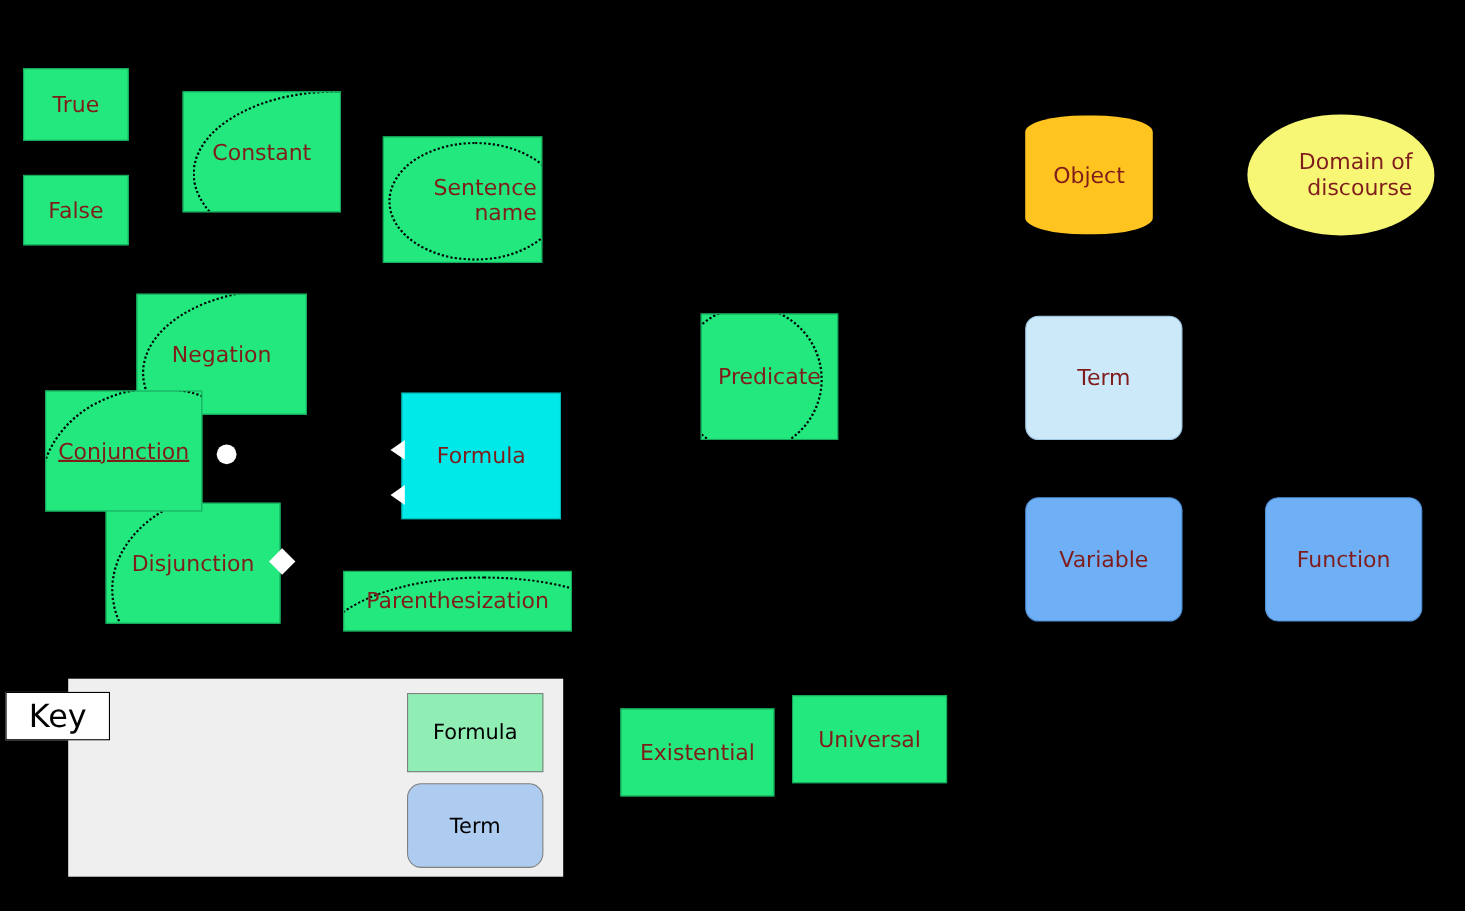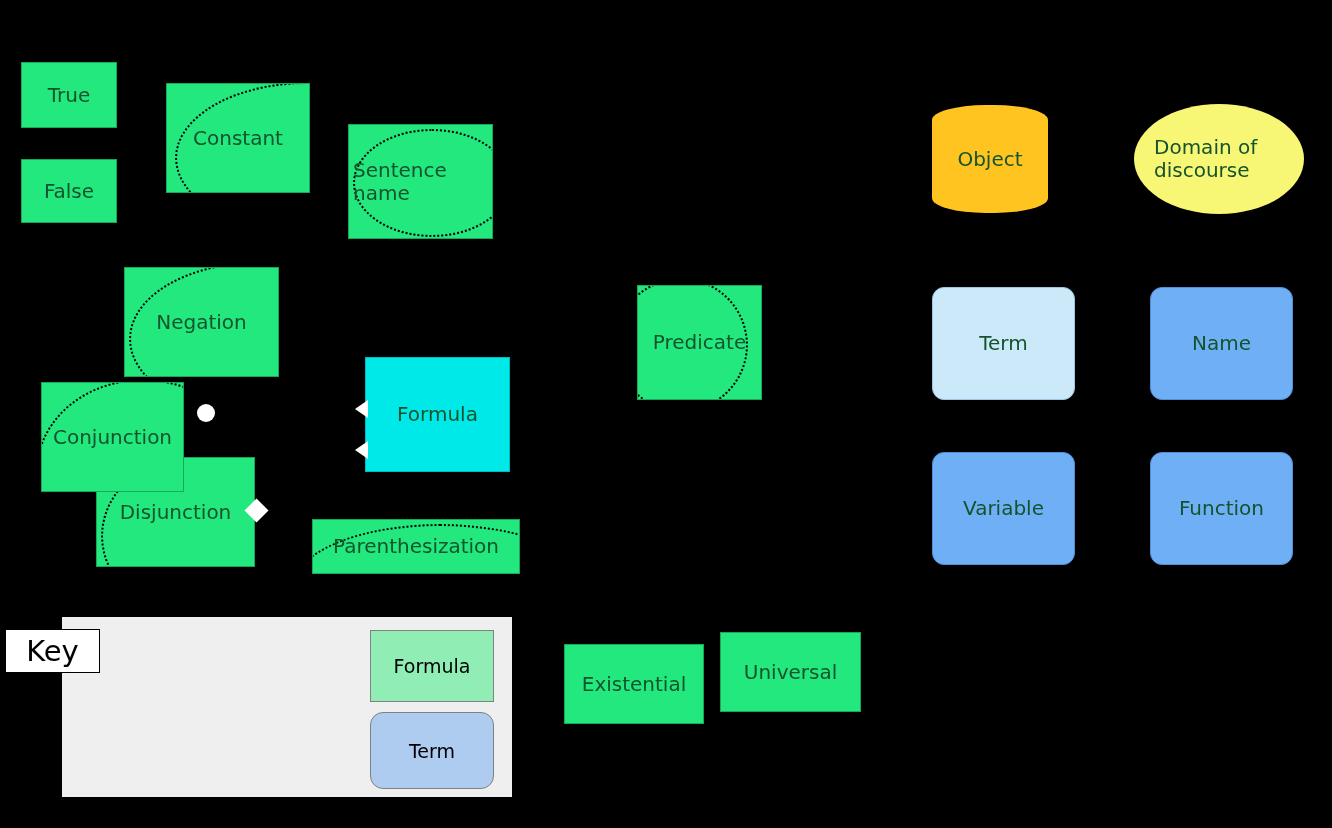--- a/index.html
+++ b/index.html
@@ -1,21 +1,21 @@
 <!DOCTYPE html>
 <html><head>
 <meta charset="utf-8">
 <style>
   html,body{margin:0;padding:0;background:#000;}
   body{width:1332px;height:828px;position:relative;overflow:hidden;
        font-family:"DejaVu Sans","Liberation Sans",sans-serif;}
   #canvas{position:absolute;inset:0;width:1332px;height:828px;background:#000;}
 
   .node{position:absolute;box-sizing:border-box;display:flex;align-items:center;
-        justify-content:center;text-align:left;color:#14532d;line-height:1.15;}
+        justify-content:center;text-align:right;color:#7f1d1d;line-height:1.15;}
   .node span{position:relative;z-index:4;padding:0 4px;}
 
   
   .fml{background:#22E87D;border:1px solid #18a85c;font-size:20px;}
   
   .cyan{background:#00E9E9;border:1px solid #0bb;font-size:20px;}
   
   .term{background:#CCE9FA;border:1px solid #9ec6e0;border-radius:12px;font-size:20px;}
   .blue{background:#6FAFF5;border:1px solid #4e8fd6;border-radius:12px;font-size:20px;}
   
@@ -71,21 +71,21 @@
   <div class="node fml" style="left:348px;top:124px;width:145px;height:115px;overflow:hidden;">
     <div class="deco" style="left:4px;top:4px;width:154px;height:104px;"></div>
     <span>Sentence name</span>
   </div>
 
   <div class="node fml" style="left:96px;top:267px;width:155px;height:110px;overflow:hidden;z-index:1;margin-left:28px;">
     <div class="deco" style="left:4px;top:-6px;width:250px;height:150px;"></div>
     <span>Negation</span>
   </div>
 
-  <div class="node fml" style="left:41px;top:382px;width:143px;height:110px;overflow:hidden;z-index:2;">
+  <div class="node fml" style="left:41px;top:355px;width:143px;height:110px;overflow:hidden;z-index:2;text-decoration:underline;">
     <div class="deco" style="left:-6px;top:-4px;width:210px;height:180px;"></div>
     <span>Conjunction</span>
   </div>
   <div class="mk mk-circle" style="left:197px;top:404px;"></div>
 
   <div class="node fml" style="left:96px;top:457px;width:159px;height:110px;overflow:hidden;z-index:1;">
     <div class="deco" style="left:4px;top:-14px;width:240px;height:180px;"></div>
     <span>Disjunction</span>
   </div>
   <div class="mk mk-diamond" style="left:248px;top:502px;"></div>
@@ -120,23 +120,20 @@
   </div>
 
   <div class="node ellipse" style="left:1134px;top:104px;width:170px;height:110px;">
     <span style="max-width:130px;">Domain of discourse</span>
   </div>
 
   <div class="node term" style="left:932px;top:287px;width:143px;height:113px;">
     <span>Term</span>
   </div>
 
-  <div class="node blue" style="left:1150px;top:287px;width:143px;height:113px;">
-    <span>Name</span>
-  </div>
 
   <div class="node blue" style="left:932px;top:452px;width:143px;height:113px;">
     <span>Variable</span>
   </div>
 
   <div class="node blue" style="left:1150px;top:452px;width:143px;height:113px;">
     <span>Function</span>
   </div>
 
   <div id="legend"></div>

